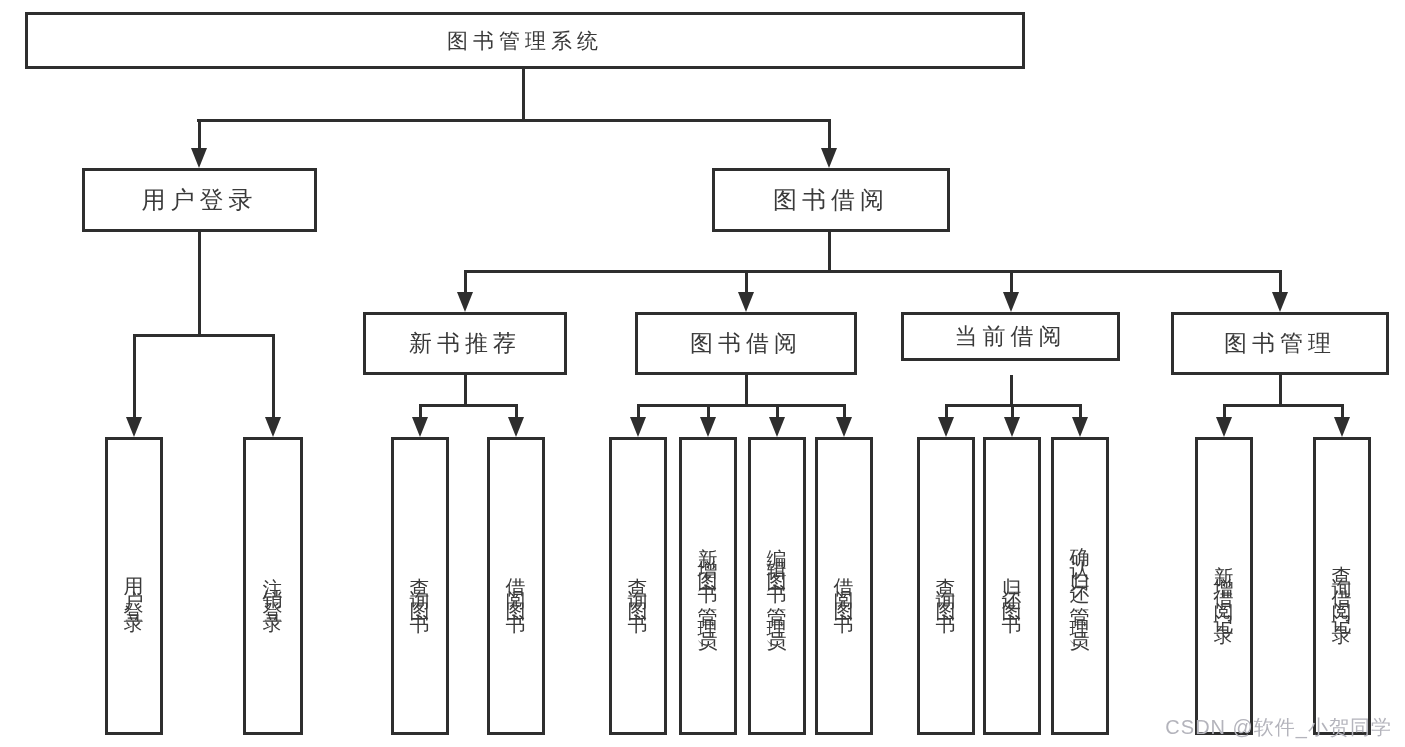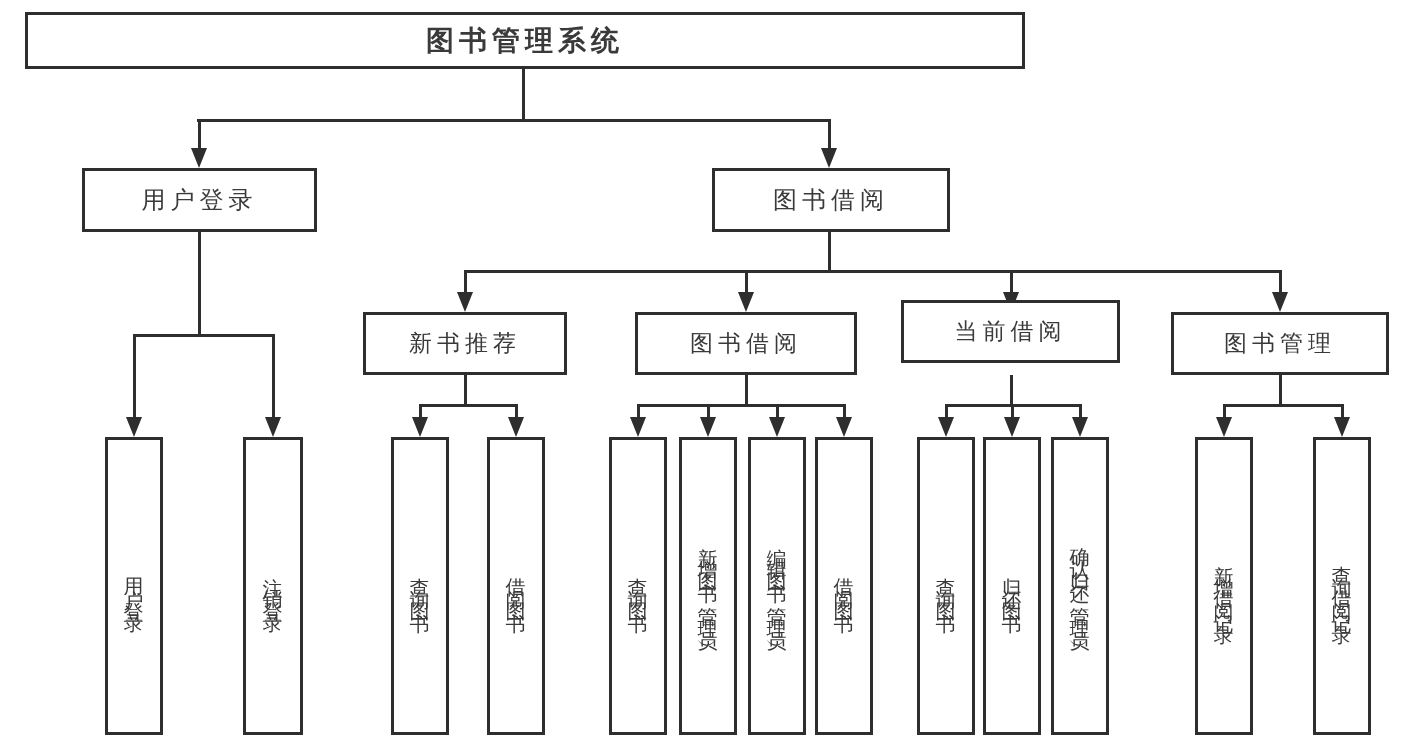--- a/index.html
+++ b/index.html
@@ -12,21 +12,21 @@
   .canvas{
     position:relative;width:1405px;height:747px;background:var(--bg);
     font-family:"Liberation Sans",sans-serif;overflow:hidden;
   }
   .box{
     position:absolute;box-sizing:border-box;border:3px solid var(--line);
     background:#fff;display:flex;align-items:center;justify-content:center;
     color:var(--text);
   }
   .hlabel{letter-spacing:5px;white-space:nowrap;}
-  .fs21{font-size:28px;font-weight:bold;}
+  .fs21{font-size:21px;}
   .fs24{font-size:24px;}
   .fs23{font-size:23px;}
   .vlabel{
     writing-mode:vertical-rl;text-orientation:mixed;
     font-size:20px;line-height:1.1;letter-spacing:12px;color:var(--text);
   }
   .vline{position:absolute;width:2.5px;background:var(--line);}
   .hline{position:absolute;height:2.5px;background:var(--line);}
   .arrow{
     position:absolute;width:0;height:0;
@@ -112,21 +112,21 @@
   <div class="box" style="left:712px;top:168px;width:238px;height:64px">
     <span class="hlabel fs24">图书借阅</span>
   </div>
 
   <div class="box" style="left:363px;top:312px;width:204px;height:63px">
     <span class="hlabel fs23">新书推荐</span>
   </div>
   <div class="box" style="left:635px;top:312px;width:222px;height:63px">
     <span class="hlabel fs23">图书借阅</span>
   </div>
-  <div class="box" style="left:901px;top:300px;width:219px;height:63px">
+  <div class="box" style="left:901px;top:312px;width:219px;height:49px">
     <span class="hlabel fs23">当前借阅</span>
   </div>
   <div class="box" style="left:1171px;top:312px;width:218px;height:63px">
     <span class="hlabel fs23">图书管理</span>
   </div>
 
   <div class="box" style="left:105px;top:437px;width:58px;height:298px">
     <span class="vlabel">用户登录</span>
   </div>
   <div class="box" style="left:243px;top:437px;width:60px;height:298px">
@@ -163,14 +163,15 @@
     <span class="vlabel">确认归还（管理员）</span>
   </div>
 
   <div class="box" style="left:1195px;top:437px;width:58px;height:298px">
     <span class="vlabel">新增借阅记录</span>
   </div>
   <div class="box" style="left:1313px;top:437px;width:58px;height:298px">
     <span class="vlabel">查询借阅记录</span>
   </div>
 
+  <div class="watermark">CSDN @软件_小贺同学</div>
 
 </div>
 
 </body></html>

